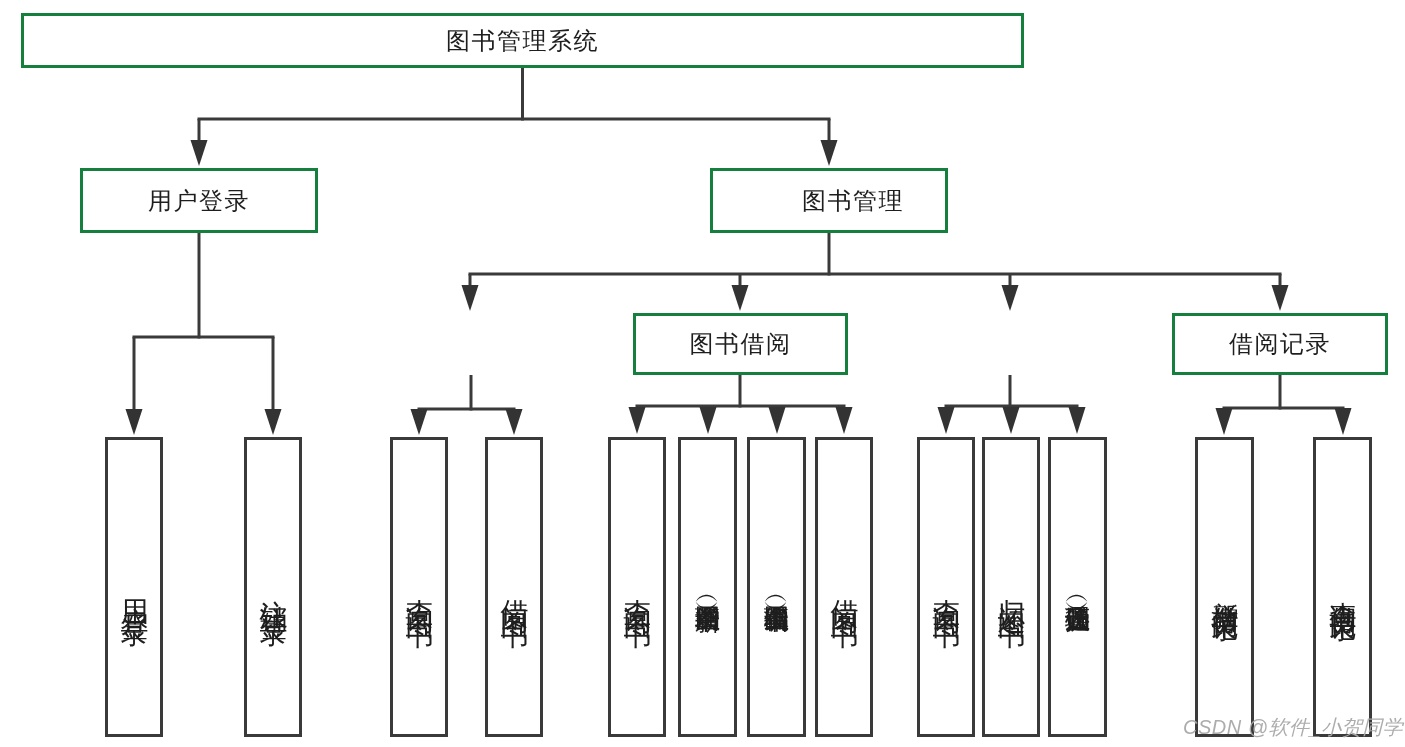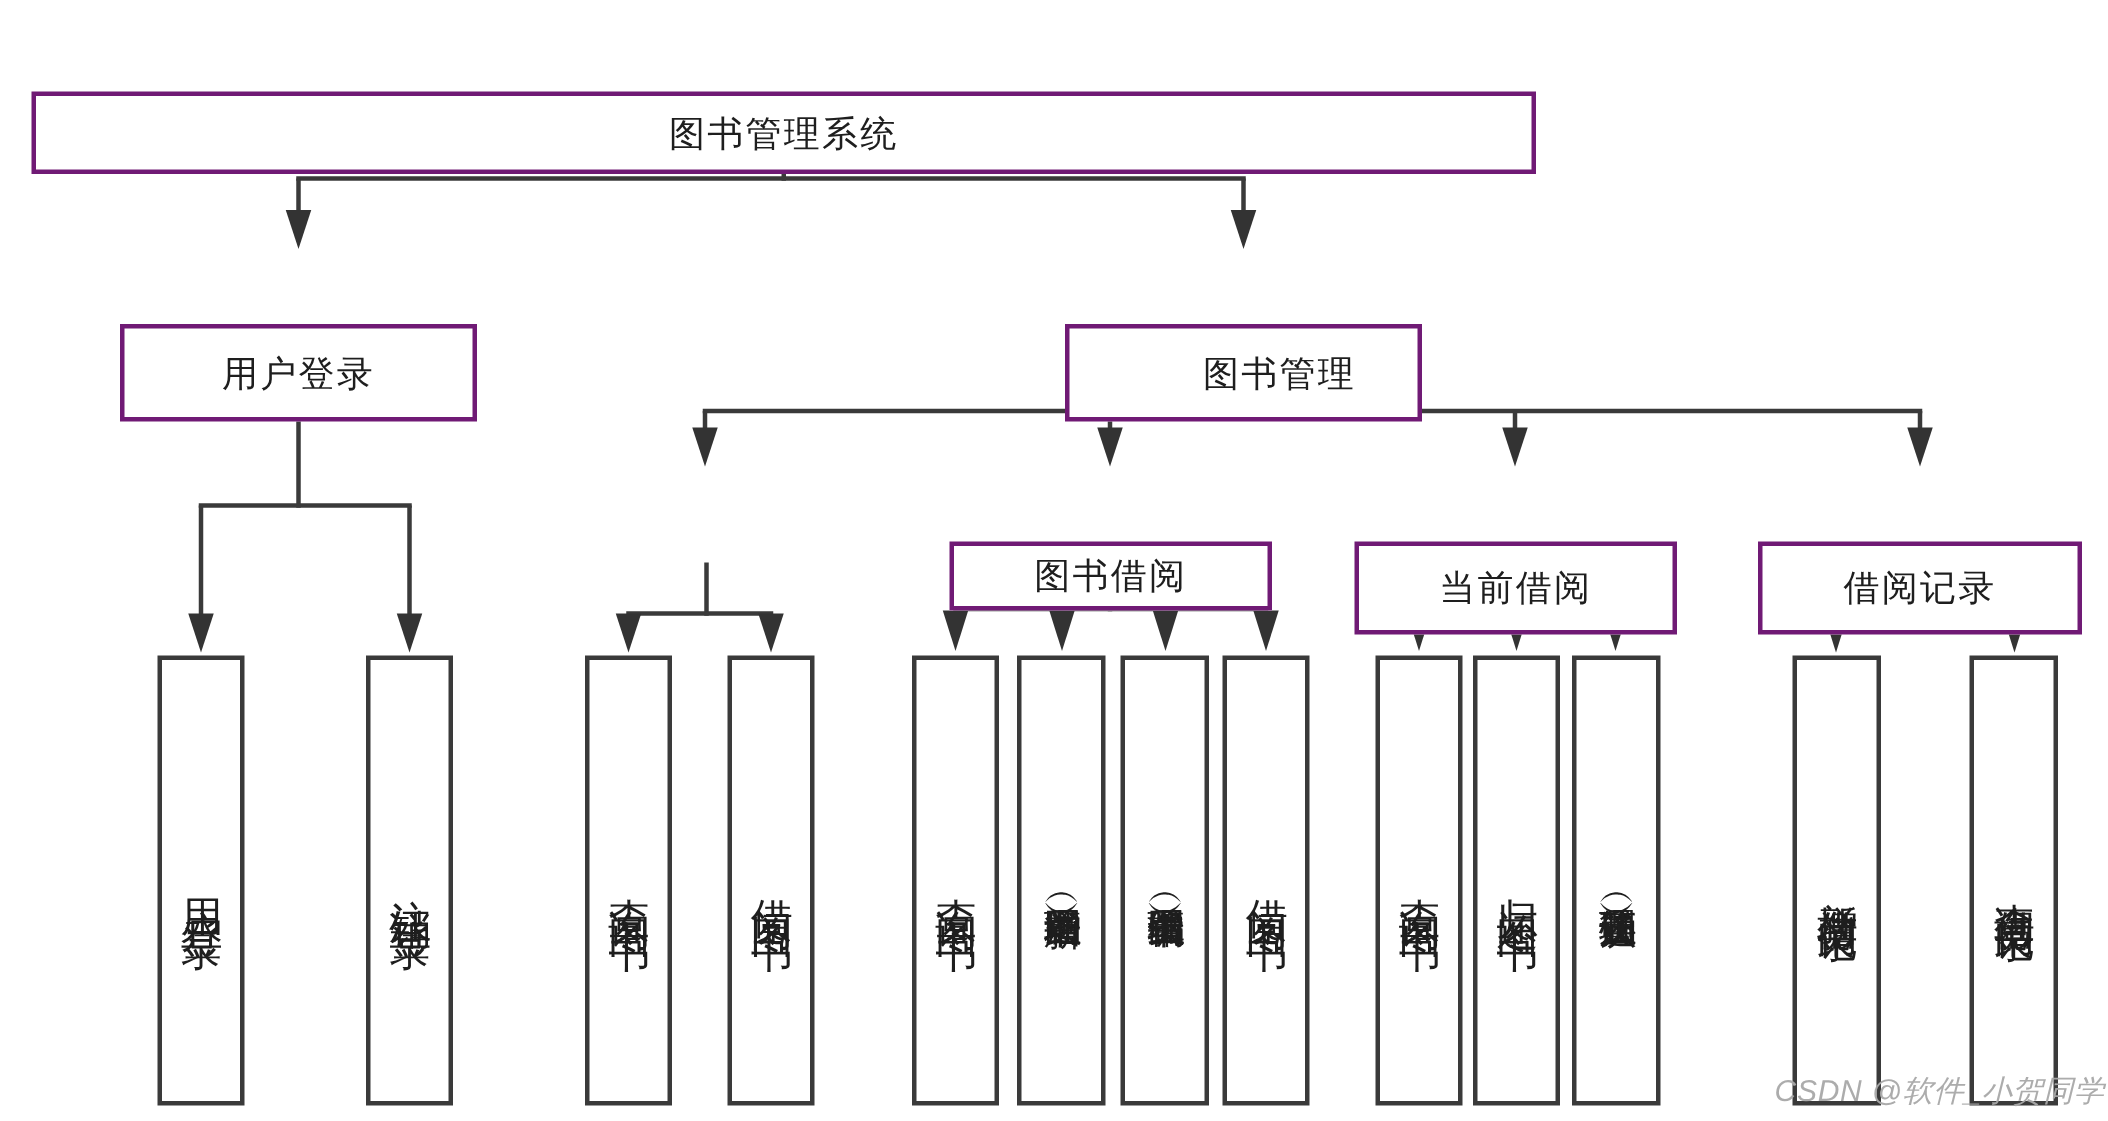--- a/index.html
+++ b/index.html
@@ -13,30 +13,29 @@
   }
   .wires {
     position: absolute;
     left: 0; top: 0;
     width: 1405px; height: 747px;
     z-index: 1;
   }
   .hbox {
     position: absolute;
     box-sizing: border-box;
-    border: 3px solid #701a75;
+    border: 3px solid #15803d;
     background: #ffffff;
     display: flex;
     align-items: center;
     justify-content: center;
     font-size: 24px;
     letter-spacing: 1.5px;
     color: #1e1e1e;
     z-index: 2;
-    margin-top: 48px;
   }
   .leaf {
     position: absolute;
     top: 437px;
     height: 300px;
     box-sizing: border-box;
     border: 3px solid #3a3a3a;
     background: #ffffff;
     display: flex;
     align-items: center;
@@ -128,22 +127,21 @@
       <polygon points="1215.5,408 1232.5,408 1224,435" stroke="none"></polygon>
       <polygon points="1334.5,408 1351.5,408 1343,435" stroke="none"></polygon>
     </g>
   </svg>
 
   <div class="hbox" style="left:21px; top:13px; width:1003px; height:55px;">图书管理系统</div>
 
   <div class="hbox" style="left:80px; top:168px; width:238px; height:65px;">用户登录</div>
   <div class="hbox" style="left:710px; top:168px; width:238px; height:65px;padding-left:48px;">图书管理</div>
 
-  <div class="hbox" style="left:633px; top:313px; width:215px; height:46px;">图书借阅</div>
-  <div class="hbox" style="left:903px; top:313px; width:215px; height:62px;">当前借阅</div>
+  <div class="hbox" style="left:633px; top:313px; width:215px; height:62px;">图书借阅</div>
   <div class="hbox" style="left:1172px; top:313px; width:216px; height:62px;">借阅记录</div>
 
   <div class="leaf v4" style="left:105px; width:58px;">
     <span class="vtext">用户登录</span>
   </div>
   <div class="leaf v4" style="left:244px; width:58px;">
     <span class="vtext">注销登录</span>
   </div>
 
   <div class="leaf v4" style="left:390px; width:58px;">

